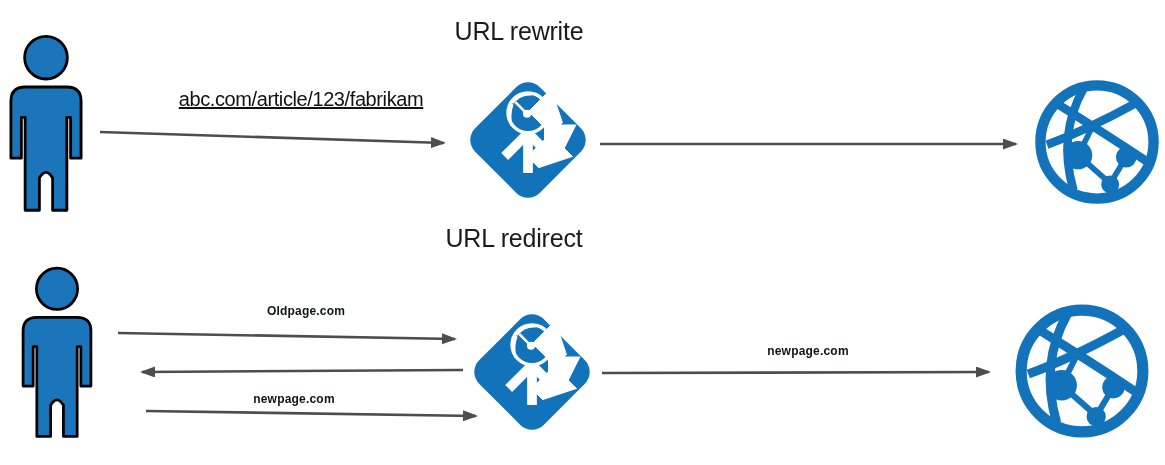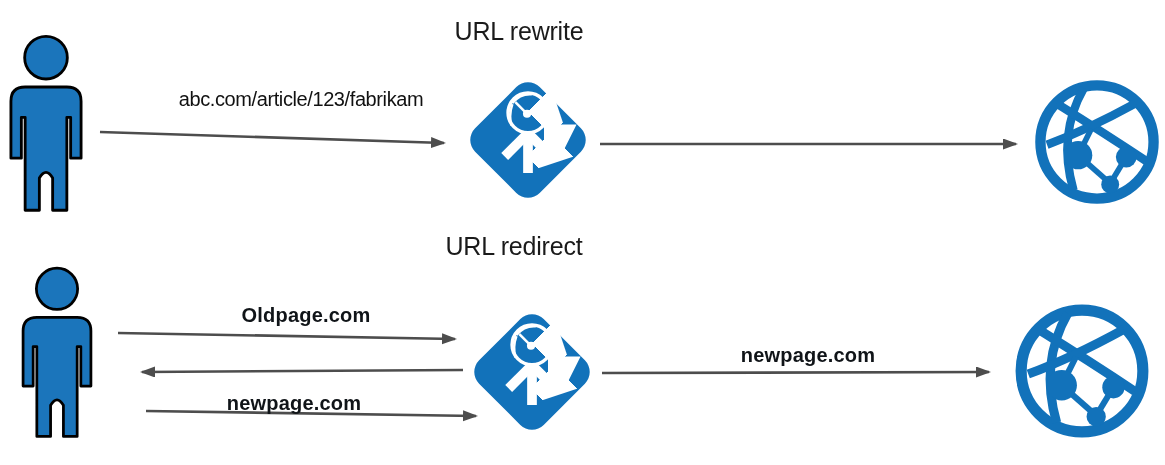--- a/index.html
+++ b/index.html
@@ -5,22 +5,22 @@
   html,body{margin:0;padding:0;background:#fff;}
   .stage{
     position:relative;width:1165px;height:465px;overflow:hidden;
     background:var(--background,#fff);
     font-family:"Liberation Sans",sans-serif;
     color:var(--text_dark,#1a1a1a);
   }
   .abs{position:absolute;}
   .ctr{transform:translateX(-50%);white-space:nowrap;}
   .section-title{font-size:25px;letter-spacing:-0.2px;color:var(--text_dark,#1a1a1a);}
-  .url-label{font-size:20px;letter-spacing:-0.4px;color:#111;}
-  .bold-label{font-size:20px;font-weight:bold;letter-spacing:0.2px;color:#101418;}
+  .url-label{font-size:20px;letter-spacing:-0.4px;color:#111;text-decoration:underline;}
+  .bold-label{font-size:12px;font-weight:bold;letter-spacing:0.2px;color:#101418;}
   svg{display:block;}
   .icon{position:absolute;}
 </style>
 </head>
 <body>
 
 <div class="stage">
 
   <svg width="0" height="0" style="position:absolute" aria-hidden="true">
     <defs>
@@ -86,21 +86,21 @@
 
   <svg class="icon" style="left:460px;top:72px" width="136" height="136">
     <use href="#sym-gateway"></use>
   </svg>
 
 
   <svg class="icon" style="left:1031px;top:76px" width="132" height="132">
     <use href="#sym-webapp"></use>
   </svg>
 
-  <div class="abs ctr section-title" style="left:514px;top:232px">URL redirect</div>
+  <div class="abs ctr section-title" style="left:514px;top:224px">URL redirect</div>
 
   <svg class="icon" style="left:14px;top:265px" width="86" height="176">
     <use href="#sym-person"></use>
   </svg>
 
   <div class="abs ctr bold-label" style="left:306px;top:304px">Oldpage.com</div>
 
 
   <div class="abs ctr bold-label" style="left:294px;top:392px">newpage.com</div>
 

